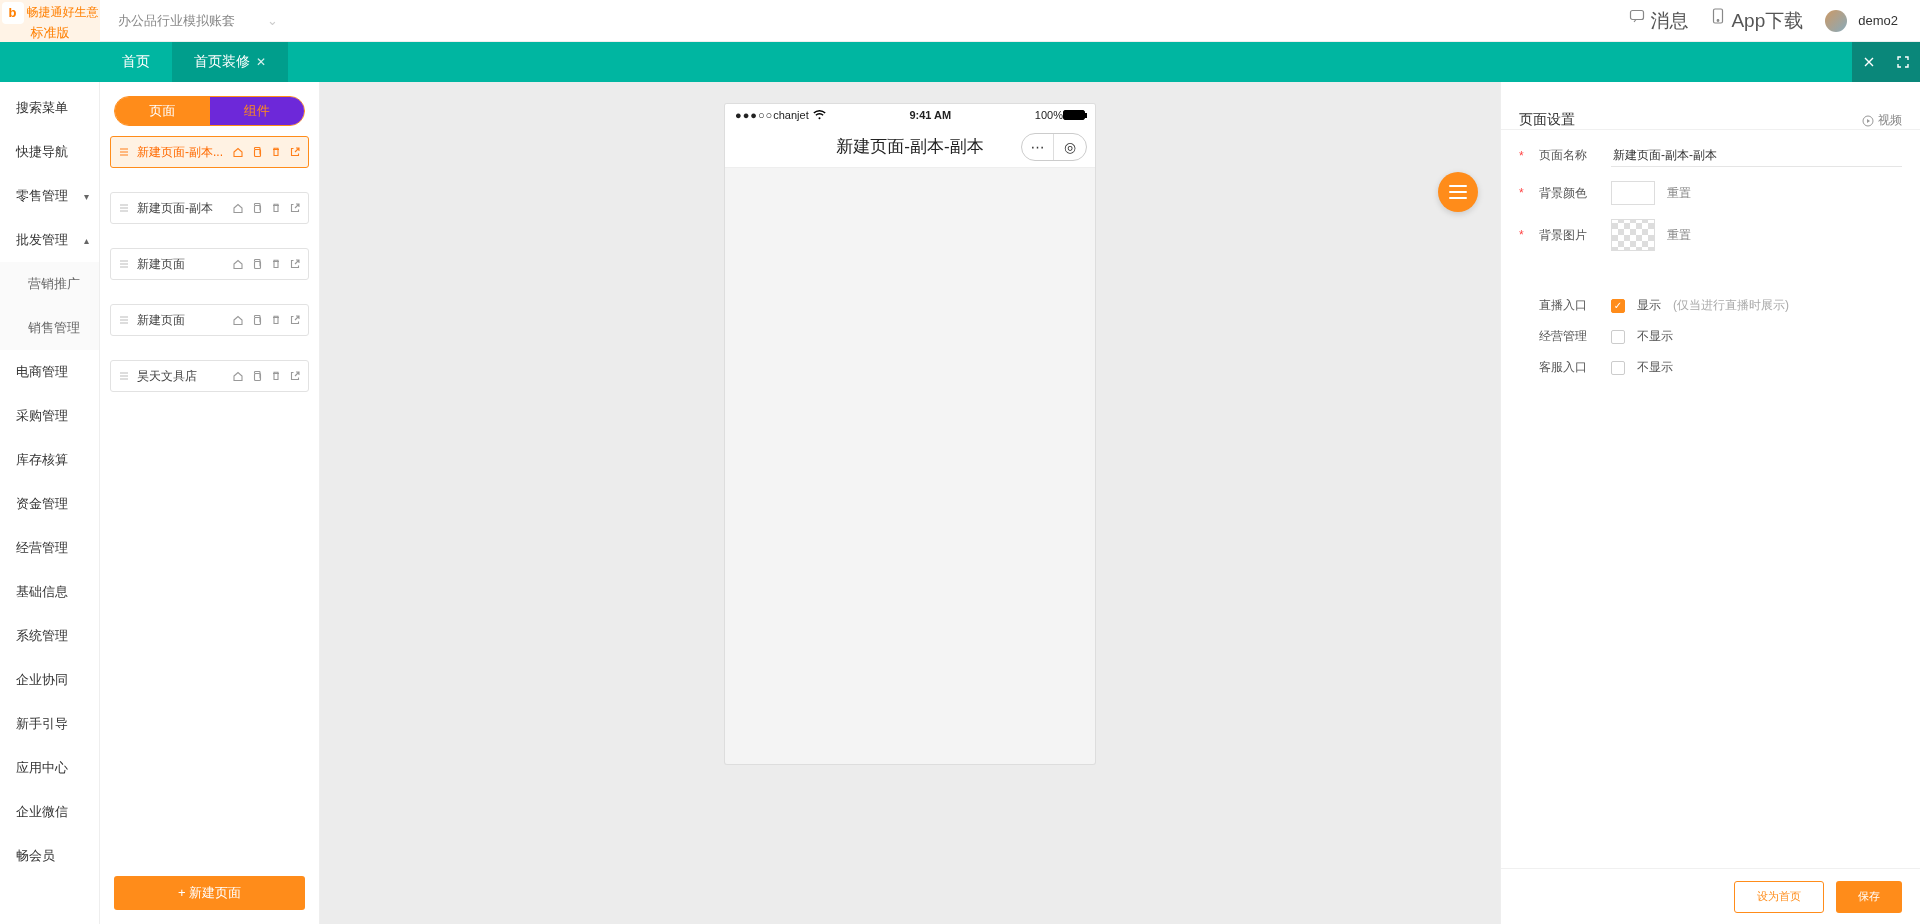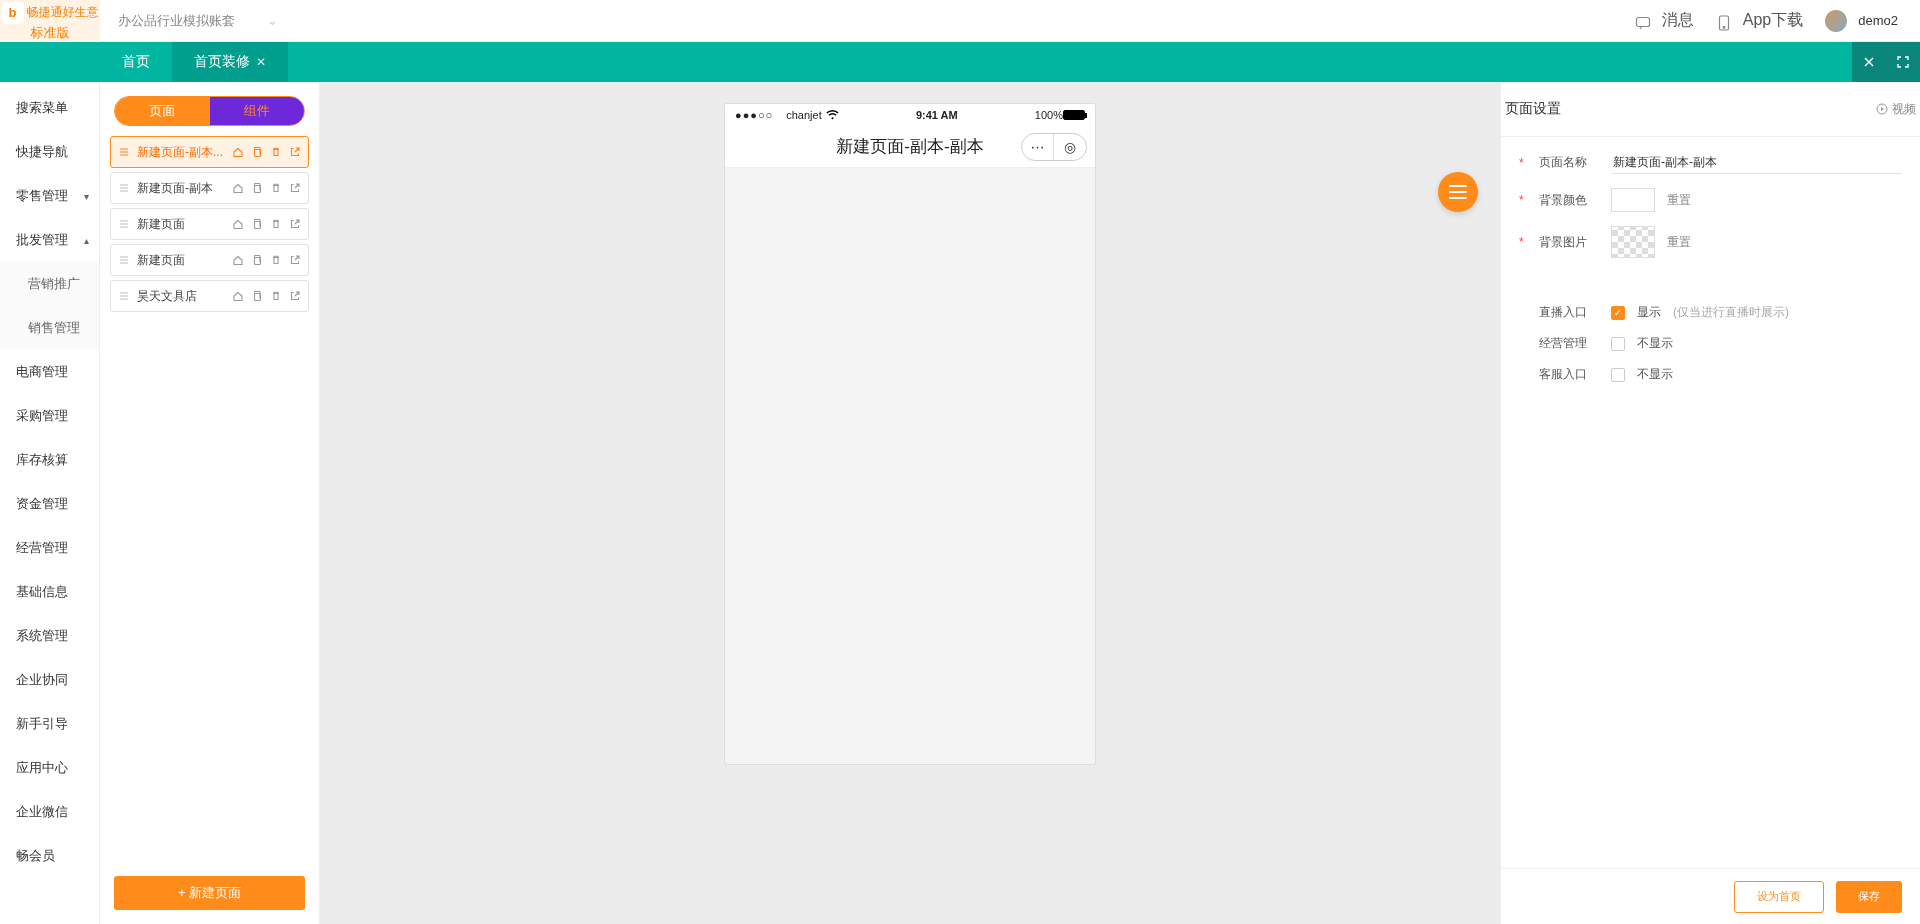--- a/index.html
+++ b/index.html
@@ -8,21 +8,21 @@
     .topbar{height:42px;display:flex;align-items:center;border-bottom:1px solid #eee;padding:0 12px}
     .logo-mark{width:22px;height:22px;background:#fff;border-radius:4px;display:flex;align-items:center;justify-content:center;font-weight:bold;color:#ff7f00}
     .logo-text{color:#ff7f00;font-size:12px}
     .logo-sub{color:#ff7f00;font-size:13px;margin-left:0}
     .logo-block{background:#fff3e6;height:42px;display:flex;flex-direction:column;justify-content:center;align-items:center;width:100px;margin:-1px 0 -1px -12px;padding-top:2px}
     .logo-row{display:flex;align-items:center;gap:3px}
     .account-sel{margin-left:18px;color:#888;font-size:13px;display:flex;align-items:center;gap:32px}
     .account-sel .chev{color:#ccc}
     .top-spacer{flex:1}
     .top-actions{display:flex;align-items:center;gap:22px;padding-right:10px}
-    .top-act{display:flex;align-items:flex-end;gap:11px;color:#555;font-size:16px;cursor:pointer}
+    .top-act{display:flex;align-items:flex-start;gap:5px;color:#555;font-size:19px;cursor:pointer}
     .top-ico{width:16px;height:16px;display:flex;align-items:center;justify-content:center;color:#888}
     .avatar{width:22px;height:22px;border-radius:50%;background:linear-gradient(135deg,#c96,#8ab);}
     .user{display:flex;align-items:center;gap:11px;color:#333}
     
     .tabstrip{height:40px;background:#00b6a1;display:flex;align-items:stretch;color:#fff;position:relative}
     .tabstrip .left-spacer{width:100px}
     .tab{padding:0 22px;display:flex;align-items:center;gap:6px;font-size:14px;cursor:pointer}
     .tab.plain{}
     .tab.active{background:#009e8c}
     .tab .close{font-size:12px;opacity:.85}
@@ -36,21 +36,21 @@
     .sb-item.sub{padding-left:28px;color:#666;background:#fafafa}
     .sb-item .exp{margin-left:auto;margin-right:10px;color:#666;font-size:10px}
     
     .main{flex:1;display:flex;background:#ececec}
     
     .leftpanel{width:220px;background:#fff;display:flex;flex-direction:column;border-right:1px solid #eee}
     .seg{margin:14px 14px 10px;display:flex;border:1px solid #ff8c1a;border-radius:20px;overflow:hidden;height:30px}
     .seg div{flex:1;display:flex;align-items:center;justify-content:center;font-size:13px;cursor:pointer}
     .seg .on{background:#ff8c1a;color:#fff}
     .seg .off{color:#ff8c1a;background:#6d28d9}
-    .plist{padding:0 10px;display:flex;flex-direction:column;gap:4px}
+    .plist{padding:0 10px;display:flex;flex-direction:column;gap:24px}
     .prow{height:32px;border:1px solid #e2e2e2;border-radius:3px;display:flex;align-items:center;padding:0 6px;gap:6px;background:#fff}
     .prow.sel{border-color:#ff8c1a;background:#fff2e3}
     .prow .drag{color:#bbb;font-size:12px}
     .prow .name{flex:1;font-size:12px;color:#444;white-space:nowrap;overflow:hidden;text-overflow:ellipsis}
     .prow.sel .name{color:#ff6a00}
     .prow .icos{display:flex;gap:5px}
     .mini{width:14px;height:14px;display:flex;align-items:center;justify-content:center;color:#999}
     .prow.sel .mini{color:#ff7f1a}
     .newpage-bar{margin-top:auto;padding:14px}
     .newpage{background:#ff8c1a;color:#fff;height:34px;border-radius:3px;display:flex;align-items:center;justify-content:center;font-size:13px;cursor:pointer}
@@ -68,21 +68,21 @@
     .titlebar{height:42px;background:#fff;display:flex;align-items:center;justify-content:center;position:relative;font-size:17px;color:#222;border-bottom:1px solid #eee}
     .cap{position:absolute;right:8px;top:7px;display:flex;border:1px solid #ccc;border-radius:14px;overflow:hidden}
     .cap div{width:32px;height:26px;display:flex;align-items:center;justify-content:center;color:#333;font-size:14px}
     .cap div:first-child{border-right:1px solid #ddd}
     .fab{position:absolute;right:22px;top:90px;width:40px;height:40px;border-radius:50%;background:#ff8c1a;display:flex;align-items:center;justify-content:center;box-shadow:0 2px 6px rgba(0,0,0,.15);cursor:pointer}
     .fab span,.fab span::before,.fab span::after{display:block;background:#fff;height:2px;width:18px;border-radius:1px;position:relative}
     .fab span::before,.fab span::after{content:"";position:absolute}
     .fab span::before{top:-6px}.fab span::after{top:6px}
     
     .rightpanel{width:420px;background:#fff;display:flex;flex-direction:column;border-left:1px solid #eee}
-    .rp-head{height:55px;display:flex;align-items:center;padding:0 4px;border-bottom:1px solid #f0f0f0;font-size:14px}
+    .rp-head{height:48px;display:flex;align-items:flex-end;padding:0 18px;border-bottom:1px solid #f0f0f0;font-size:14px}
     .rp-head .vid{margin-left:auto;color:#888;font-size:12px;display:flex;align-items:center;gap:4px;cursor:pointer}
     .rp-body{padding:14px 18px;display:flex;flex-direction:column;gap:14px;font-size:12px;color:#555}
     .frow{display:flex;align-items:center;gap:12px}
     .req{color:#f44;width:8px}
     .flab{width:60px;color:#555}
     .finput{flex:1;border:none;border-bottom:1px solid #e5e5e5;padding:4px 2px;font-size:12px;color:#333;outline:none}
     .swatch{width:44px;height:24px;border:1px solid #ddd;background:#fff}
     .checker{width:44px;height:32px;border:1px solid #ddd;background:repeating-conic-gradient(#ddd 0 25%,#fff 0 50%) 0/12px 12px}
     .reset{color:#888;font-size:12px;cursor:pointer}
     .cb{width:14px;height:14px;border:1px solid #ccc;border-radius:2px;display:inline-flex;align-items:center;justify-content:center;font-size:10px;color:#fff}
@@ -386,21 +386,21 @@
         </div>
       <div class="newpage-bar">
         <div class="newpage">+ 新建页面</div>
       </div>
     </div>
 
     <div class="canvas">
       <div class="phone">
         <div class="statusbar">
           <span class="dots">●●●○○</span>
-          <span style="margin-left:13px">chanjet</span>
+          <span style="margin-left:0">chanjet</span>
           <span class="wifi" style="margin-left:4px">
             <svg width="13" height="10" viewBox="0 0 13 10" fill="#000">
                 <path d="M6.5 9.2a1 1 0 100-2 1 1 0 000 2zM3.4 5.7a4.4 4.4 0 016.2 0l1-1a5.8 5.8 0 00-8.2 0zM1.3 3.6a7.4 7.4 0 0110.4 0l1-1a8.8 8.8 0 00-12.4 0z"></path>
               </svg>
           </span>
           <span class="mid">9:41 AM</span>
           <span class="rt">
             <span>100%</span>
             <span class="batt">
                 <i></i>

